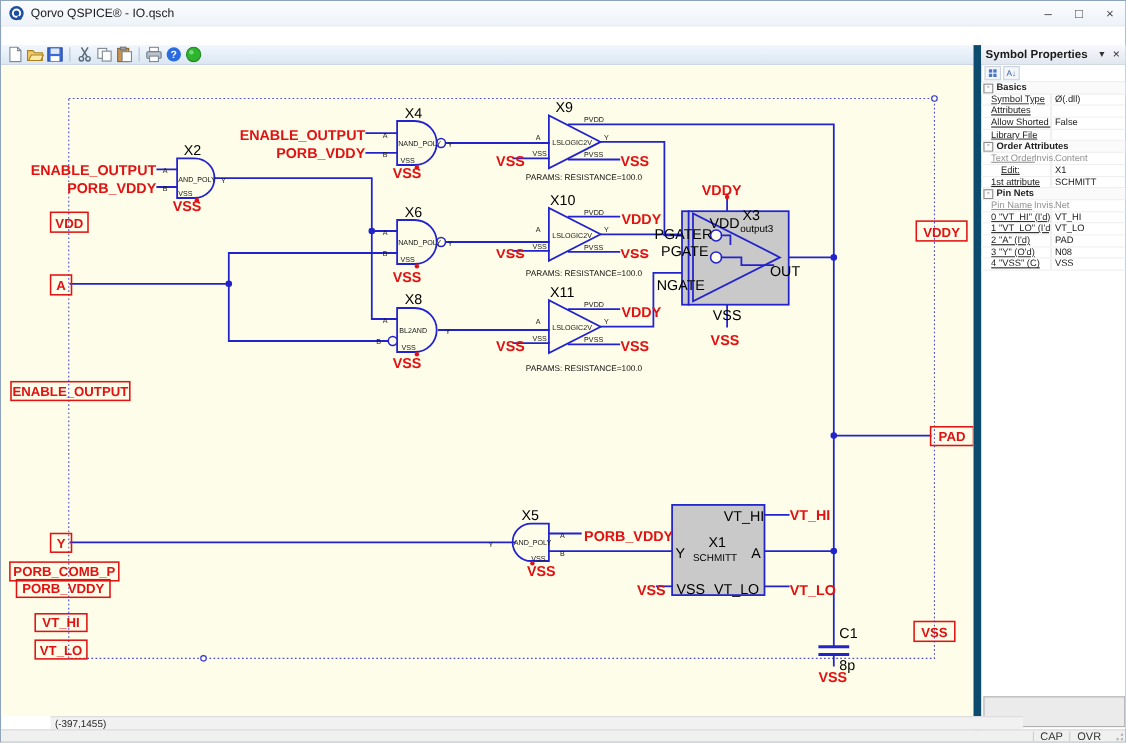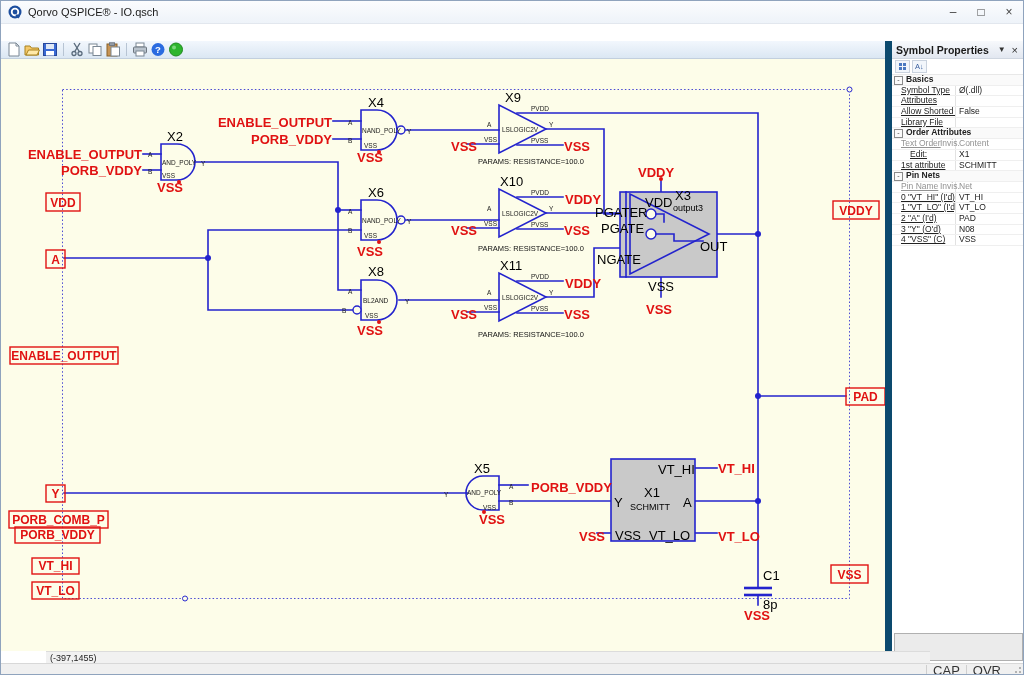--- a/index.html
+++ b/index.html
@@ -58,21 +58,21 @@
   .prow .pval{width:66px;flex:none;border-left:1px solid #e2e2e2;padding-left:3px;overflow:hidden;}
   .prow.section{font-weight:bold;background:#fafafa;}
   .prow.section .exp{display:inline-block;width:7px;height:7px;border:1px solid #8a8a8a;line-height:5px;text-align:center;font-size:7px;color:#444;margin:1px 3px 0 2px;font-weight:normal;}
   .prow.colhead .pname,.prow.colhead .pval,.prow.colhead .c2{color:#929292;}
   .prow .c2{position:absolute;left:48px;top:0;}
   .prow .ind{padding-left:9px;}
   .panel-preview{position:absolute;left:2px;right:2px;bottom:2px;height:26px;background:#ebebeb;border:1px solid #b0b0b0;}
   
   .coordsbar{position:absolute;top:650px;left:16px;width:884px;height:12px;background:#f1f1f1;border-top:1px solid #dcdcdc;font-size:9px;color:#222;line-height:12px;padding-left:4px;box-sizing:border-box;margin-left:29px;}
   .bottombar{position:absolute;top:662px;left:0;right:0;height:13px;background:#f0f0f0;border-top:1px solid #d8d8d8;display:flex;align-items:center;justify-content:flex-end;}
-  .status-cell{font-size:13px;color:#333;padding:0 6px;border-left:1px solid #cfcfcf;line-height:12px;}
+  .status-cell{font-size:10px;color:#333;padding:0 6px;border-left:1px solid #cfcfcf;line-height:12px;}
   .grip{width:10px;height:10px;margin:2px 2px 0 4px;position:relative;}
   .grip i{position:absolute;width:2px;height:2px;background:#b3b3b3;}
 </style>
 </head>
 <body>
 
 <div class="window">
 
   <div class="titlebar">
     <svg class="app-icon" viewBox="0 0 14 14">

